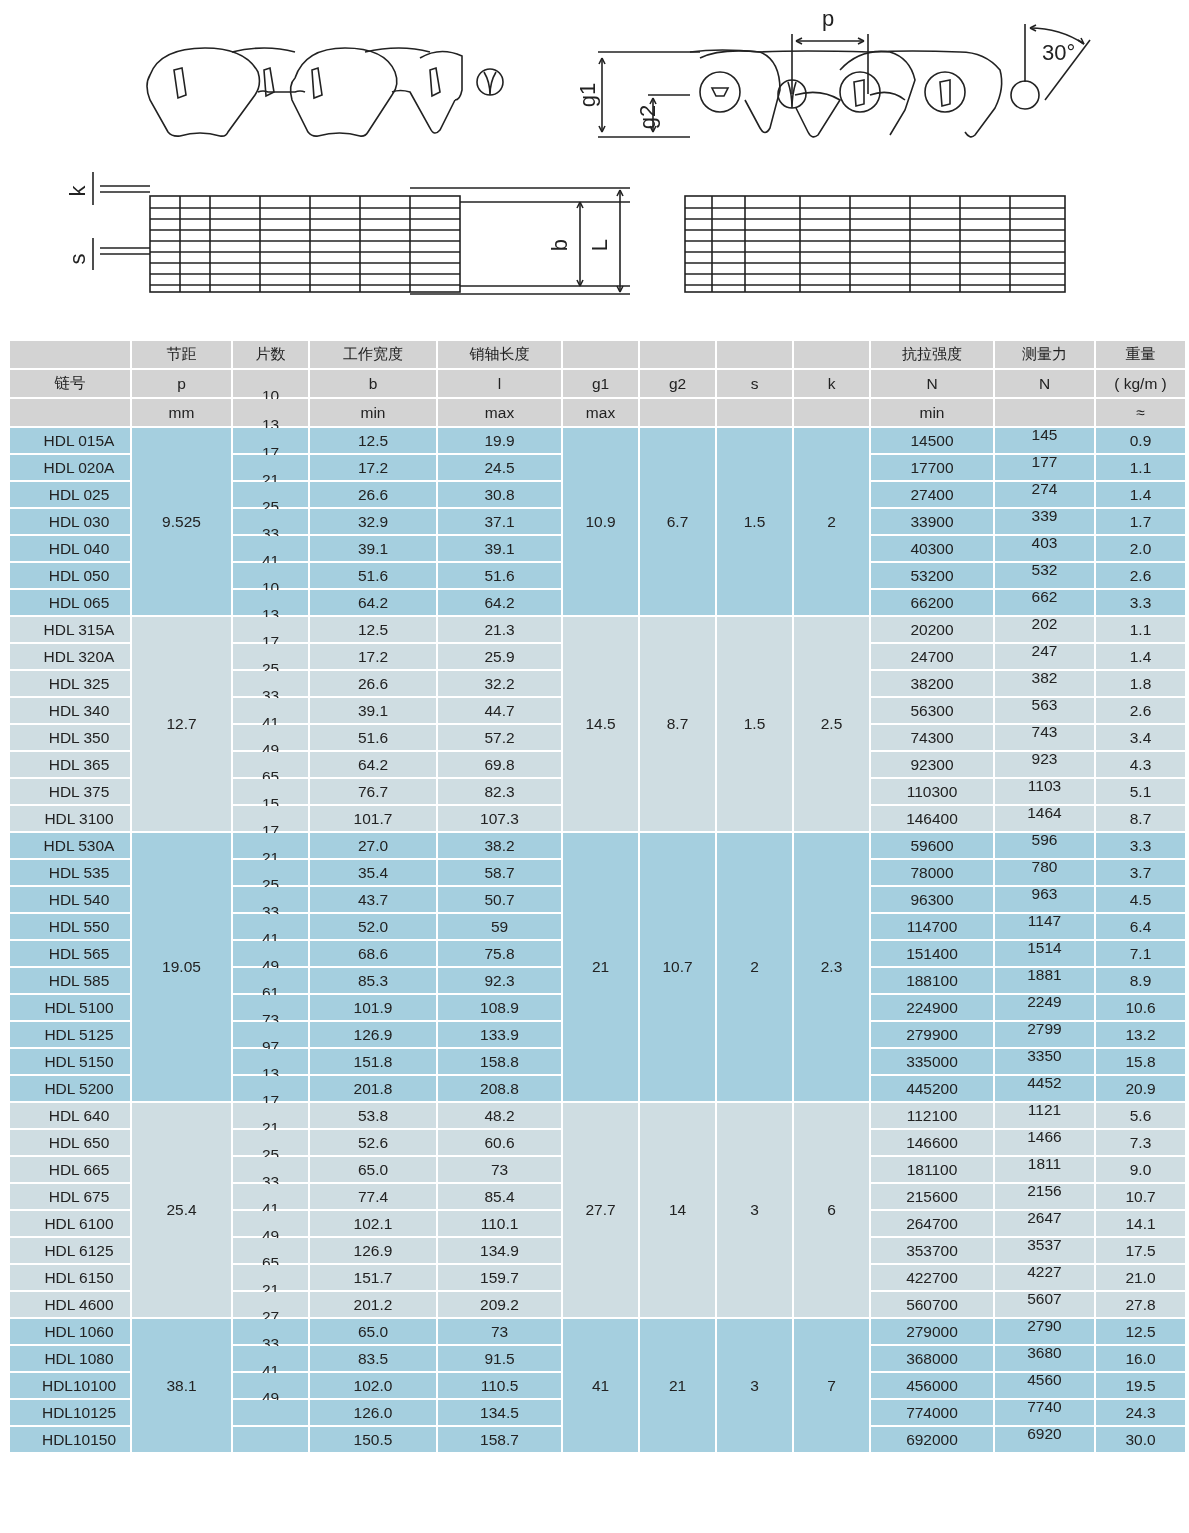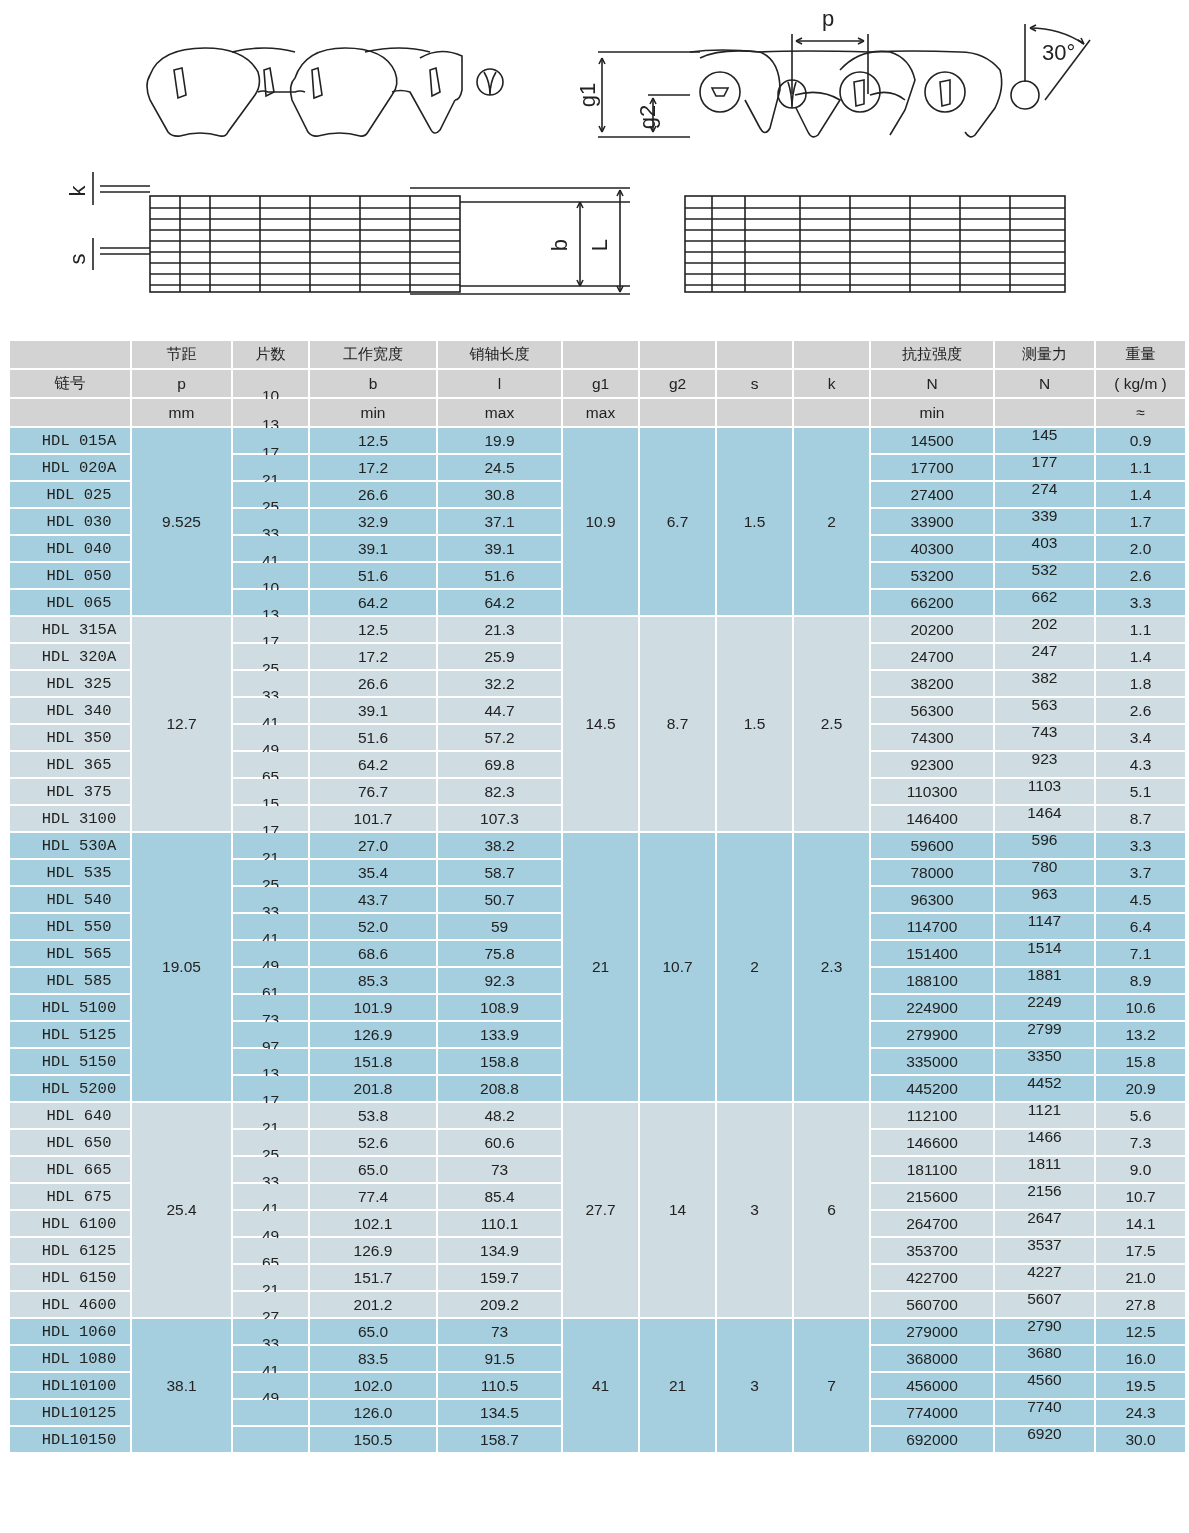--- a/index.html
+++ b/index.html
@@ -9,21 +9,21 @@
   .drawings svg { position: absolute; left: 0; top: 0; }
   .dim-label { position: absolute; font-size: 22px; color: #222; line-height: 1; }
   .rot { transform: rotate(-90deg); transform-origin: center; }
 
   table.spec { position: absolute; left: 8px; top: 339px; border-collapse: collapse;
                table-layout: fixed; width: 1177px; font-size: 15.5px; }
   table.spec td { border: 2px solid #ffffff; text-align: center; vertical-align: middle;
                   padding: 0; height: 25px; overflow: visible; white-space: nowrap; }
   tr.h td { background: #d3d3d3; height: 27px; margin-left: 44px; }
   tr.h td.cn { font-size: 15px; }
-  td.model { text-align: right; padding-left: 18px !important; font-family: Liberation Mono, monospace; }
+  td.model { text-align: right; padding-left: 18px !important; }
   tr.g-a td { background: #a5cfdf; }
   tr.g-b td { background: #cfdde2; }
   td.plates { position: relative; }
   td.plates span { position: relative; top: 12px; display: inline-block; }
   td.force span { position: relative; top: -6px; display: inline-block; }
 </style>
 </head>
 <body>
 
 <div class="drawings">

